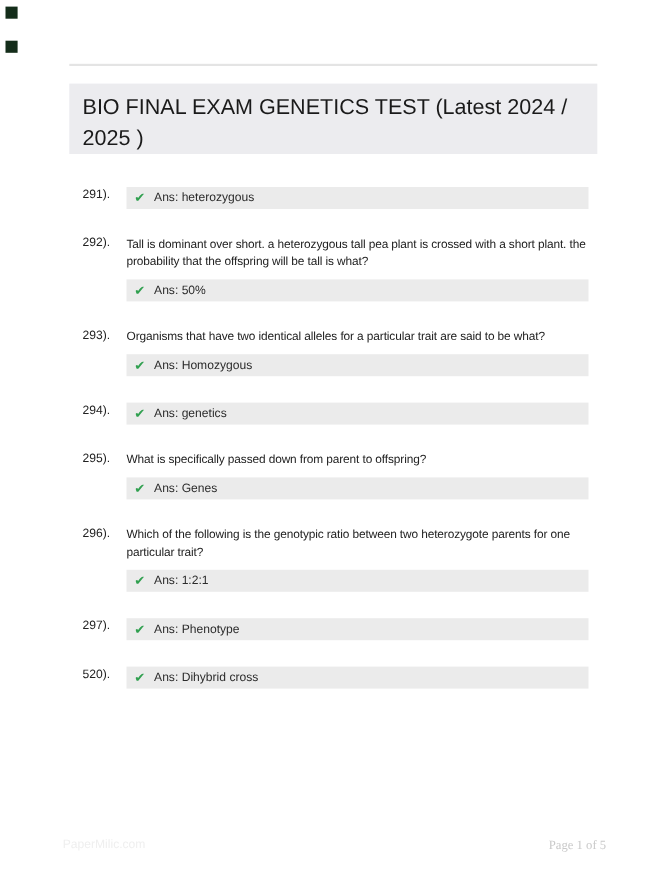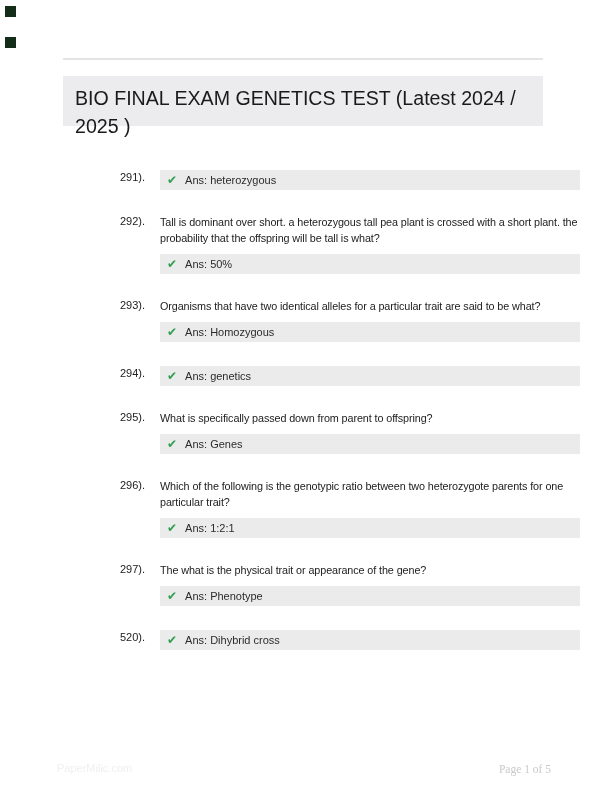--- a/index.html
+++ b/index.html
@@ -33,42 +33,42 @@
     width: 480px;
     height: 2px;
     background: var(--divider, #e4e4e4);
   }
 
   .doc-header {
     position: absolute;
     left: 63px;
     top: 76px;
     width: 480px;
-    height: 50px;
+    height: 64px;
     background: var(--header-bg, #ececef);
     box-sizing: border-box;
     padding: 8px 6px 0 12px;
   }
   .doc-title {
     font-size: 19.6px;
     line-height: 28px;
     font-weight: 400;
     color: #1a1a1a;
     letter-spacing: 0px;
   }
 
   .question-list {
     position: absolute;
     left: 0;
     top: 146px;
     width: 606px;
   }
   .question-item {
     position: relative;
-    margin-left: 120px;
+    margin-left: 75px;
     width: 460px;
     margin-top: 24px;
     box-sizing: border-box;
     padding-left: 40px;
   }
   .question-number {
     position: absolute;
     left: 0;
     top: 1px;
     font-size: 11px;
@@ -181,21 +181,20 @@
       <span class="question-number">296).</span>
       <div class="question-text">Which of the following is the genotypic ratio between two heterozygote parents for one particular trait?</div>
       <div class="answer-bar">
         <span class="check-icon">✔</span>
         <span class="answer-text">Ans: 1:2:1</span>
       </div>
     </div>
 
     <div class="question-item">
       <span class="question-number">297).</span>
-      <div class="question-text">The what is the physical trait or appearance of the gene?</div>
       <div class="answer-bar">
         <span class="check-icon">✔</span>
         <span class="answer-text">Ans: Phenotype</span>
       </div>
     </div>
 
     <div class="question-item">
       <span class="question-number">520).</span>
       <div class="answer-bar">
         <span class="check-icon">✔</span>

